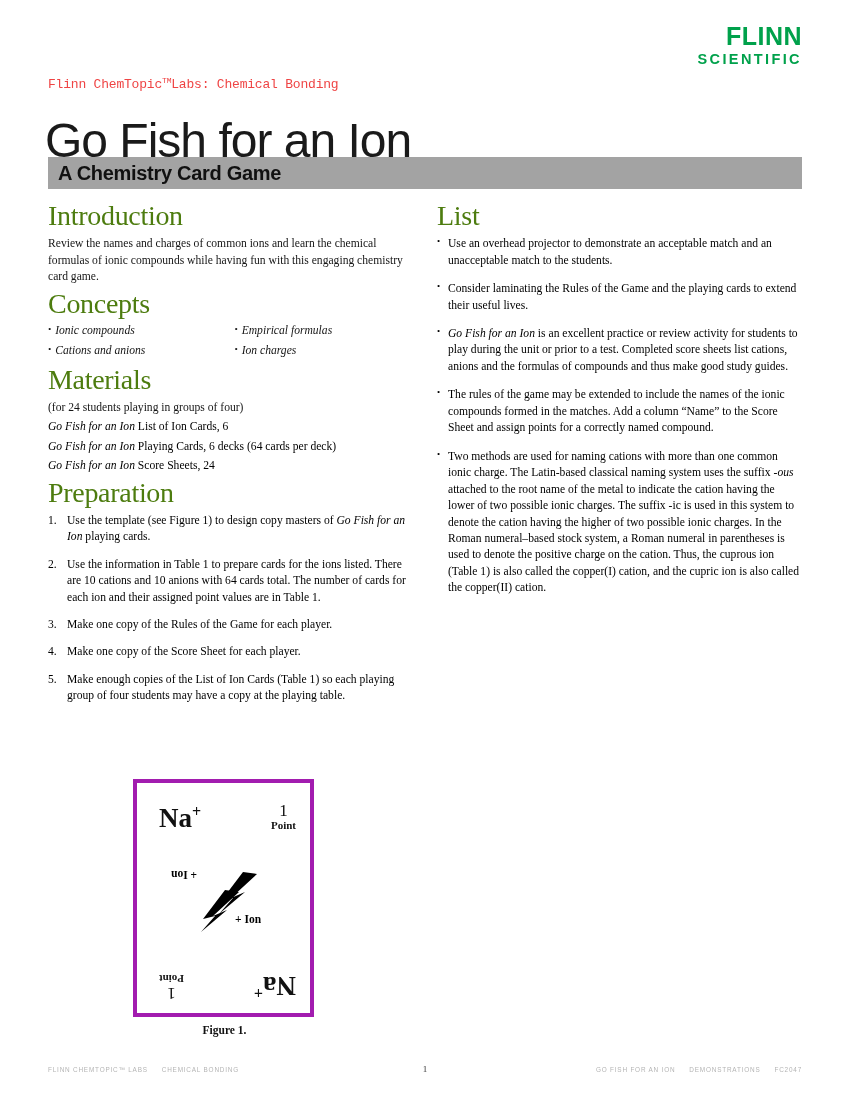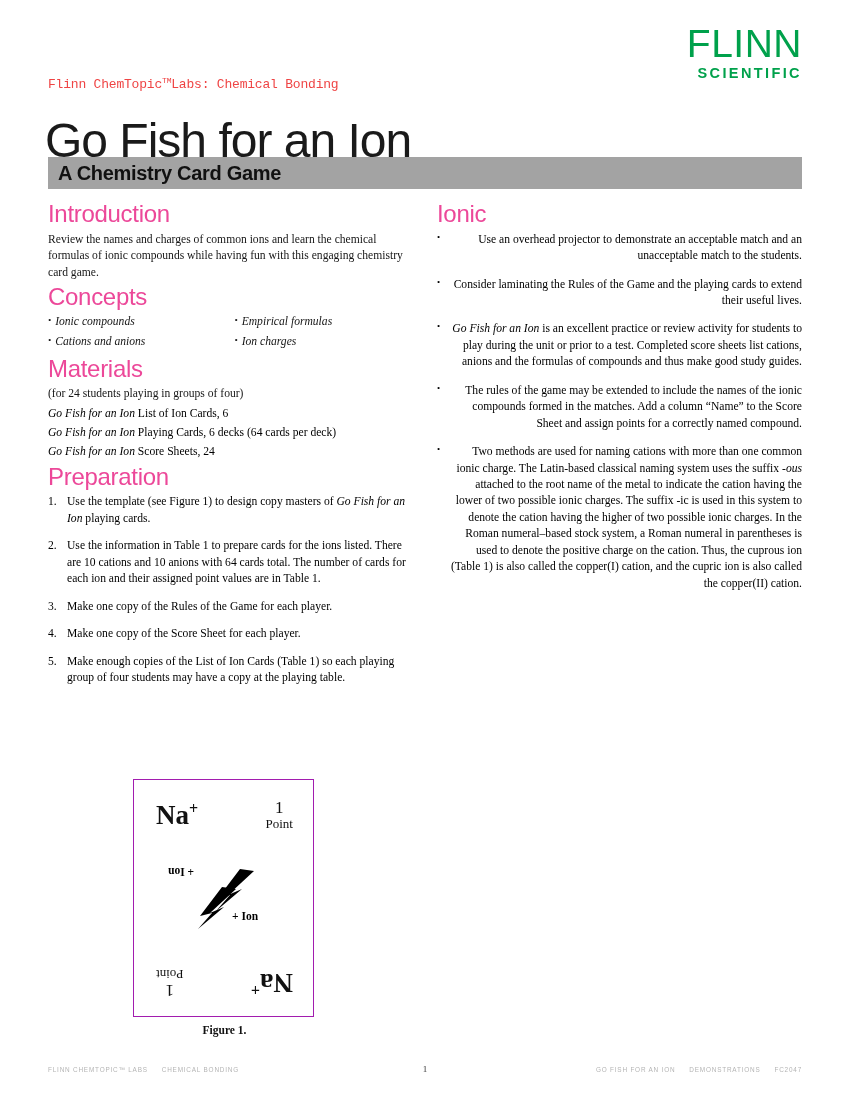--- a/index.html
+++ b/index.html
@@ -26,22 +26,22 @@
   .logo {
     position: absolute;
     right: 48px;
     top: 24px;
     text-align: right;
     font-family: "Liberation Sans", sans-serif;
     color: #00a14b;
     line-height: 1;
   }
   .logo .flinn {
-    font-size: 39px;
-    font-weight: normal;
+    font-size: 25px;
+    font-weight: bold;
     letter-spacing: 0.5px;
   }
   .logo .sci {
     font-size: 14.5px;
     font-weight: bold;
     letter-spacing: 2.4px;
     margin-top: 3px;
   }
 
   
@@ -96,25 +96,25 @@
     width: 365px;
   }
   .col-right {
     position: absolute;
     left: 437px;
     top: 200px;
     width: 365px;
   }
 
   h2.sec {
-    font-family: Liberation Sans, sans-serif;
-    font-size: 24px;
+    font-family: Liberation Serif, serif;
+    font-size: 28px;
     font-weight: normal;
     letter-spacing: -0.3px;
-    color: #ec4899;
+    color: #4d7c0f;
     margin: 0 0 4px 0;
     line-height: 1.15;
   }
   .sec-gap { margin-top: 18px; }
 
   p.body {
     font-family: "Liberation Serif", serif;
     font-size: 11.6px;
     line-height: 1.42;
     margin: 0 0 2px 0;
@@ -182,21 +182,21 @@
     margin: 3px 0 0 0;
     padding: 0;
     list-style: none;
   }
   ul.tips li {
     position: relative;
     padding-left: 11px;
     margin-bottom: 12px;
     font-size: 11.6px;
     line-height: 1.42;
-    text-align: right;
+    text-align: left;
   }
   ul.tips li::before {
     content: "\2022";
     position: absolute;
     left: 0;
     top: -1px;
     font-size: 9px;
   }
   ul.tips li i { font-style: italic; }
 
@@ -204,21 +204,21 @@
   .figure-wrap {
     position: absolute;
     left: 133px;
     top: 779px;
     width: 183px;
   }
   .card {
     position: relative;
     width: 181px;
     height: 238px;
-    border: 1px solid #a21caf;
+    border: 4px solid #a21caf;
     background: #fff;
     box-sizing: border-box;
     overflow: hidden;
   }
   .card-half {
     position: absolute;
     left: 0;
     width: 181px;
     height: 119px;
   }
@@ -246,22 +246,22 @@
     top: 19px;
     text-align: center;
     font-family: "Liberation Serif", serif;
     color: #111;
   }
   .pts .n {
     font-size: 17px;
     line-height: 1;
   }
   .pts .lbl {
-    font-size: 13px;
-    font-weight: normal;
+    font-size: 11px;
+    font-weight: bold;
     line-height: 1.2;
   }
   .midgraphic {
     position: absolute;
     left: 0;
     top: 85px;
     width: 181px;
     height: 70px;
   }
   .midgraphic .lbl-up,
@@ -377,21 +377,21 @@
     <ol class="prep">
       <li><span class="num">1.</span><span>Use the template (see Figure 1) to design copy masters of </span><i>Go Fish for an Ion</i><span> playing cards.</span></li>
       <li><span class="num">2.</span><span>Use the information in Table 1 to prepare cards for the ions listed. There are 10 cations and 10 anions with 64 cards total. The number of cards for each ion and their assigned point values are in Table 1.</span></li>
       <li><span class="num">3.</span><span>Make one copy of the Rules of the Game for each player.</span></li>
       <li><span class="num">4.</span><span>Make one copy of the Score Sheet for each player.</span></li>
       <li><span class="num">5.</span><span>Make enough copies of the List of Ion Cards (Table 1) so each playing group of four students may have a copy at the playing table.</span></li>
     </ol>
   </div>
 
   <div class="col-right">
-    <h2 class="sec">Ionic</h2>
+    <h2 class="sec">List</h2>
     <ul class="tips">
       <li><span>Use an overhead projector to demonstrate an acceptable match and an unacceptable match to the students.</span></li>
       <li><span>Consider laminating the Rules of the Game and the playing cards to extend their useful lives.</span></li>
       <li><i>Go Fish for an Ion</i><span> is an excellent practice or review activity for students to play during the unit or prior to a test. Completed score sheets list cations, anions and the formulas of compounds and thus make good study guides.</span></li>
       <li><span>The rules of the game may be extended to include the names of the ionic compounds formed in the matches. Add a column “Name” to the Score Sheet and assign points for a correctly named compound.</span></li>
       <li><span>Two methods are used for naming cations with more than one common ionic charge. The Latin-based classical naming system uses the suffix </span><i>-ous</i><span> attached to the root name of the metal to indicate the cation having the lower of two possible ionic charges. The suffix -ic is used in this system to denote the cation having the higher of two possible ionic charges. In the Roman numeral–based stock system, a Roman numeral in parentheses is used to denote the positive charge on the cation. Thus, the cuprous ion (Table 1) is also called the copper(I) cation, and the cupric ion is also called the copper(II) cation.</span></li>
     </ul>
   </div>
 
   <div class="figure-wrap">

